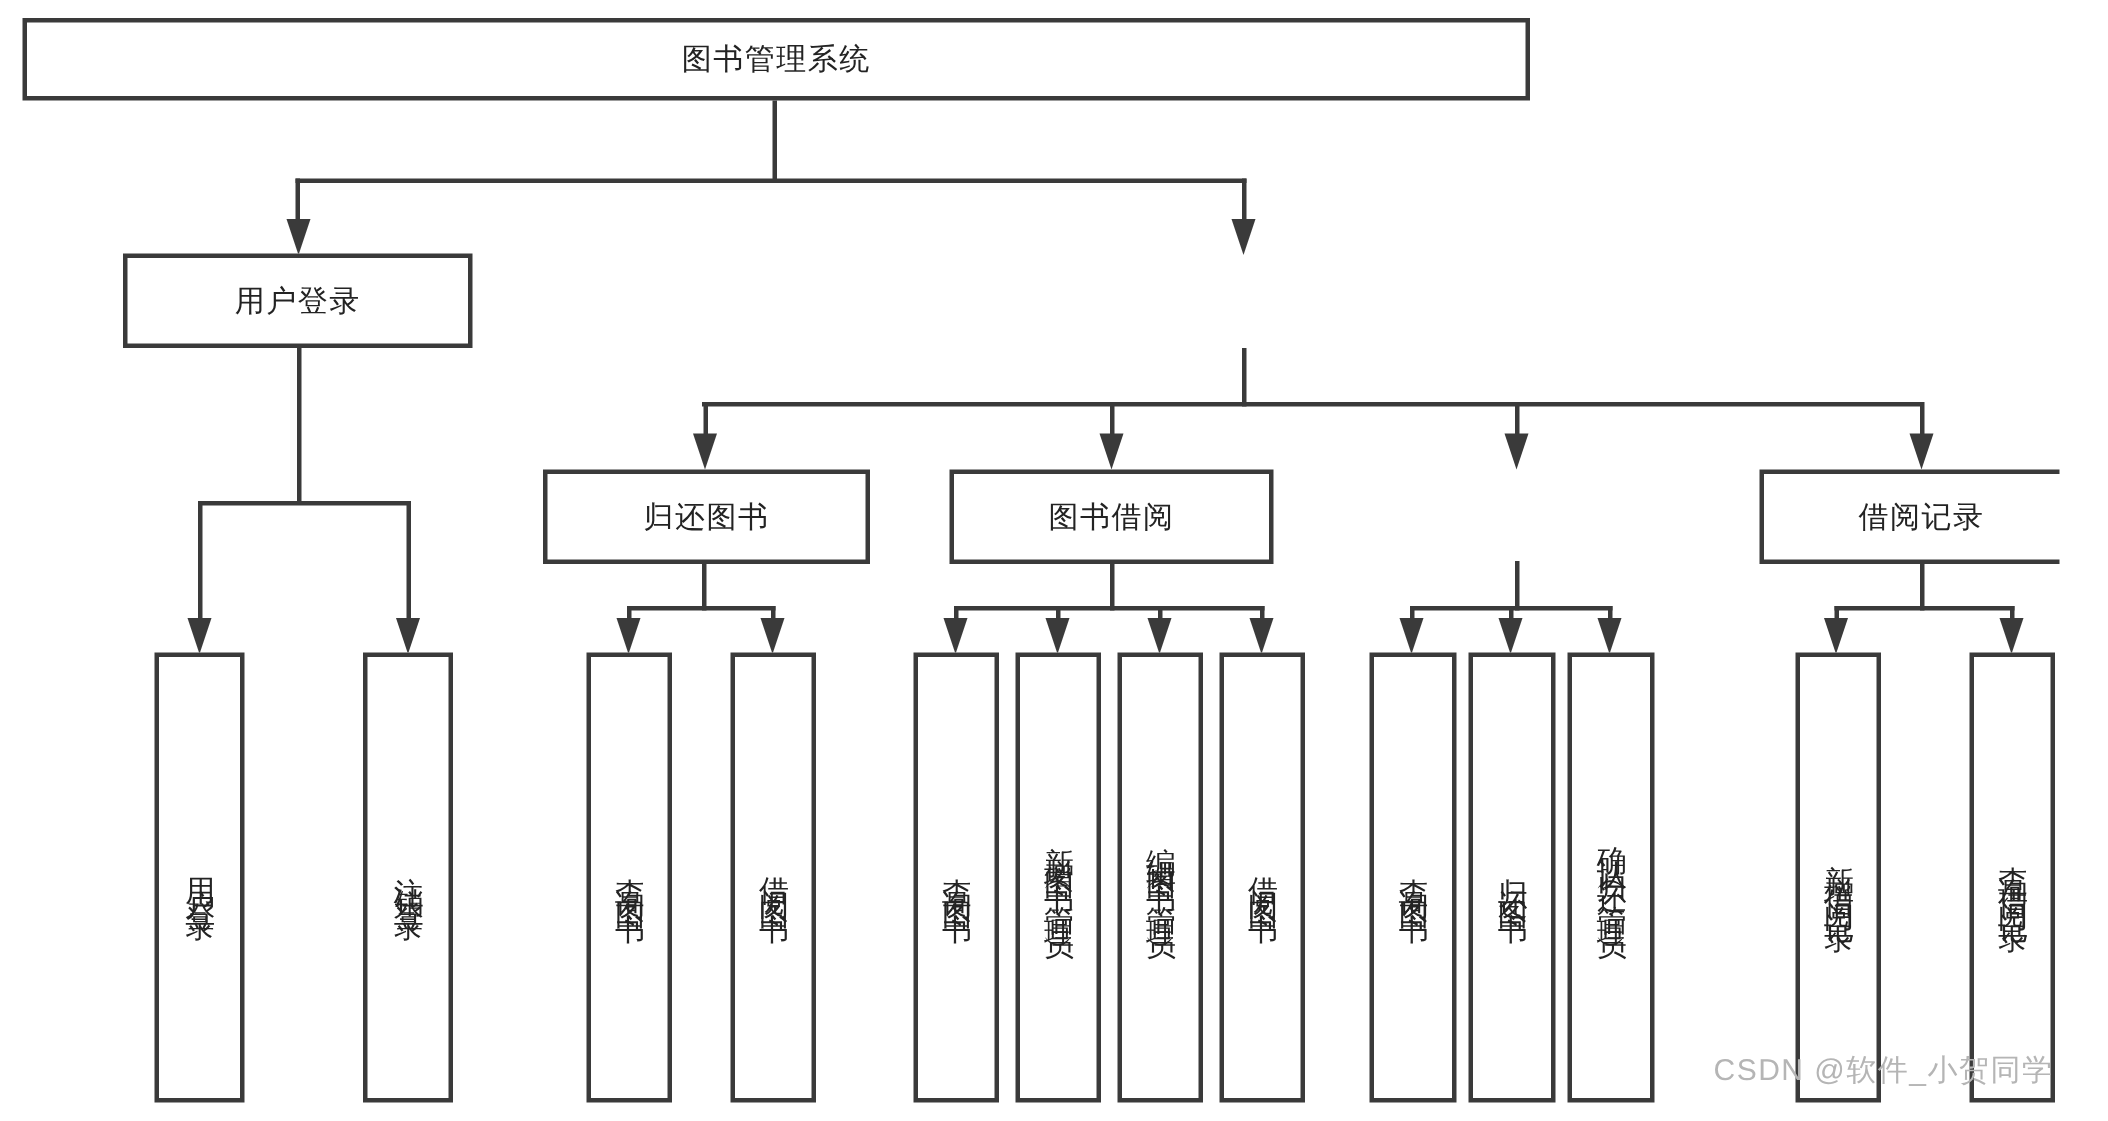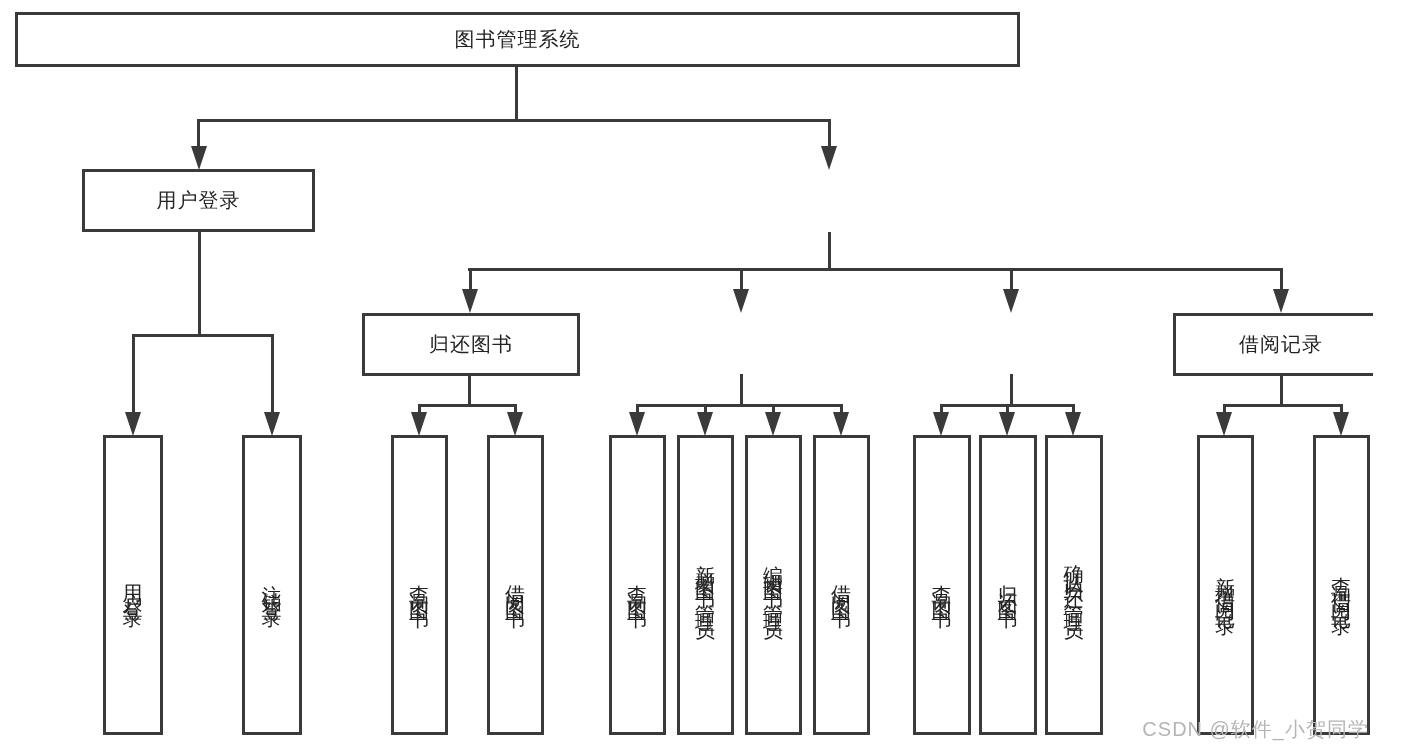--- a/index.html
+++ b/index.html
@@ -38,21 +38,21 @@
     position: absolute;
     width: 0; height: 0;
     border-left: 8px solid transparent;
     border-right: 8px solid transparent;
     border-top: 24px solid #3a3a3a;
     z-index: 1;
   }
   .watermark {
     position: absolute;
     right: 4px;
-    bottom: 4px;
+    bottom: 20px;
     font-size: 20px;
     color: #b5b5b5;
     letter-spacing: 1px;
     z-index: 3;
     background: transparent;
   }
 </style>
 </head>
 <body>
 
@@ -86,20 +86,23 @@
   <div class="ah" style="left:462px; top:289px;"></div>
   <div class="vl" style="left:740px; top:268px; height:23px;"></div>
   <div class="ah" style="left:733px; top:289px;"></div>
   <div class="vl" style="left:1010px; top:268px; height:23px;"></div>
   <div class="ah" style="left:1003px; top:289px;"></div>
   <div class="vl" style="left:1280px; top:268px; height:23px;"></div>
   <div class="ah" style="left:1273px; top:289px;"></div>
 
   <div class="box" style="left:362px; top:313px; width:218px; height:63px;">
     <span class="label">归还图书</span>
+  </div>
+  <div class="box" style="left:633px; top:313px; width:216px; height:63px;">
+    <span class="label">图书借阅</span>
   </div>
   <div class="box" style="left:1173px; top:313px; width:216px; height:63px;">
     <span class="label">借阅记录</span>
   </div>
 
   <div class="vl" style="left:468px; top:374px; height:33px;"></div>
   <div class="hl" style="left:418px; top:404px; width:99px;"></div>
   <div class="vl" style="left:418px; top:404px; height:12px;"></div>
   <div class="ah" style="left:411px; top:412px;"></div>
   <div class="vl" style="left:514px; top:404px; height:12px;"></div>

